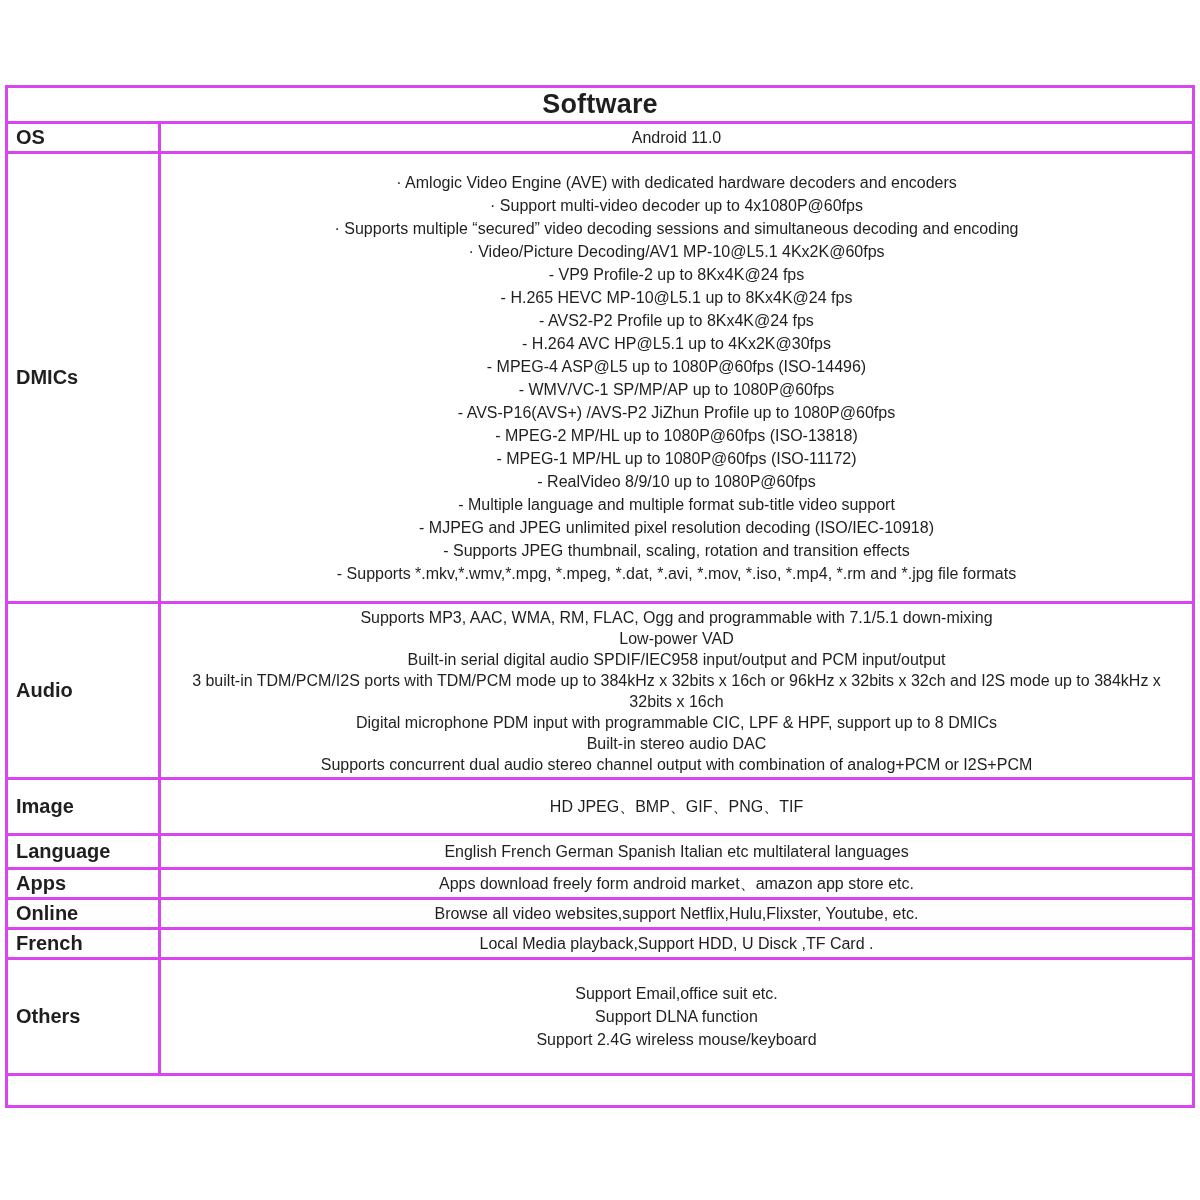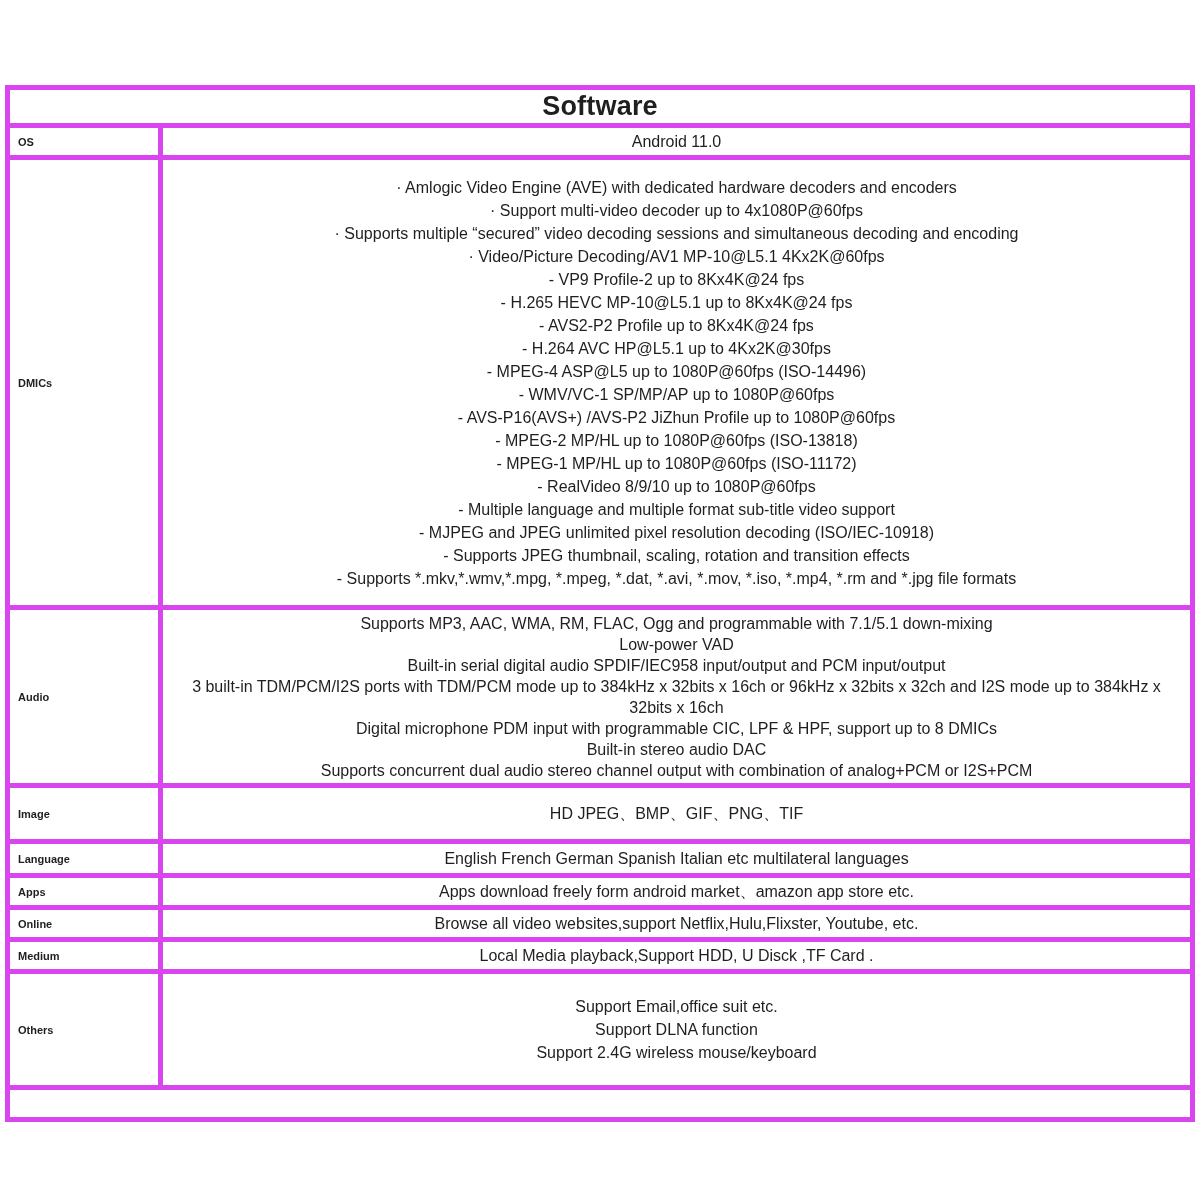--- a/index.html
+++ b/index.html
@@ -12,36 +12,36 @@
     color: #1f1f1f;
   }
   table.spec {
     border-collapse: collapse;
     table-layout: fixed;
     width: 1190px;
     margin: 85px 5px 0 5px;
   }
   col.c1 { width: 153px; }
   td {
-    border: 5px solid #d946ef;
+    border: 3px solid #d946ef;
     padding: 2px 8px;
     font-size: 16px;
     vertical-align: middle;
     overflow: hidden;
   }
   td.section-header {
     text-align: center;
     font-weight: bold;
     font-size: 27px;
     padding: 1px 0;
     letter-spacing: 0.2px;
   }
   td.label {
     font-weight: bold;
-    font-size: 11px;
+    font-size: 20px;
   }
   td.content {
     white-space: pre-line;
     line-height: 23px;
     text-align: center;
   }
   tr.h-header   { height: 32px; }
   tr.r-os       { height: 26px; }
   tr.r-video    { height: 450px; }
   tr.r-audio    { height: 170px; }
@@ -118,21 +118,21 @@
       <td class="label">Apps</td>
       <td class="content">Apps download freely form android market、amazon app store etc.</td>
     </tr>
 
     <tr class="r-app">
       <td class="label">Online</td>
       <td class="content">Browse all video websites,support Netflix,Hulu,Flixster, Youtube, etc.</td>
     </tr>
 
     <tr class="r-app">
-      <td class="label">Medium</td>
+      <td class="label">French</td>
       <td class="content">Local Media playback,Support HDD, U Disck ,TF Card .</td>
     </tr>
 
 
     <tr class="r-others">
       <td class="label">Others</td>
       <td class="content">Support Email,office suit etc.
 Support DLNA function
 Support 2.4G wireless mouse/keyboard</td>
     </tr>

